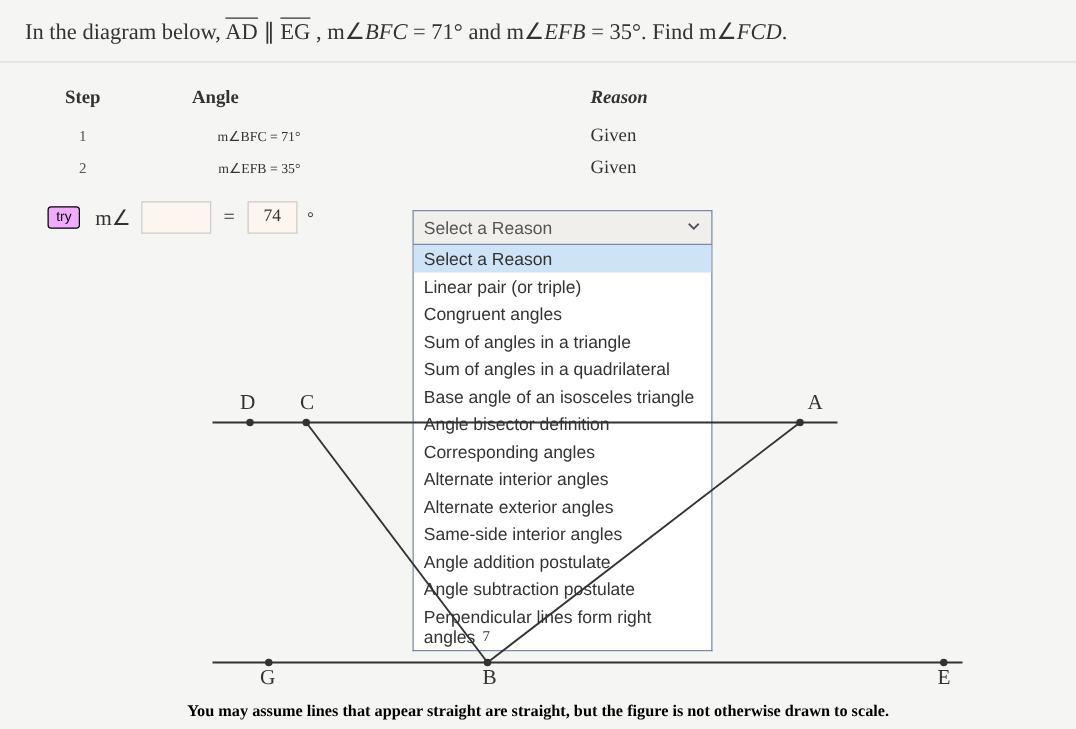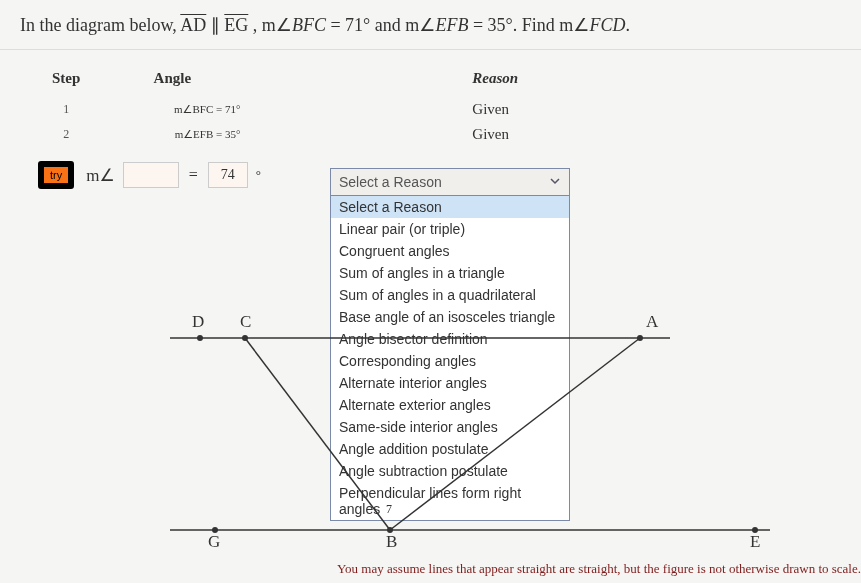--- a/index.html
+++ b/index.html
@@ -43,22 +43,22 @@
   .step-num { font-size: 12px; color: #555; }
   
   .input-row {
     display: flex;
     align-items: center;
     margin: 14px 0 0 38px;
     gap: 6px;
   }
   .try-btn {
     font-size: 11px;
-    border: 6px solid #000000;
-    background: #f97316;
+    border: 1px solid #000000;
+    background: #f0abfc;
     padding: 2px 6px;
     border-radius: 3px;
     font-family: Arial, sans-serif;
     cursor: pointer;
   }
   .angle-prefix { font-size: 17px; margin: 0 2px 0 6px; }
   .slot {
     width: 56px; height: 26px;
     border: 1px solid #ccc;
     background: #fdf6f0;
@@ -116,23 +116,24 @@
   }
   .pt-label {
     position: absolute;
     font-size: 17px;
     font-family: Georgia, serif;
   }
   .footnote {
     position: absolute;
     bottom: 6px;
     left: 0; right: 0;
-    text-align: right;
+    text-align: center;
     font-size: 13px;
-    color: #7f1d1d;
+    color: #000000;
+    font-weight: bold;
   }
 </style>
 </head>
 <body>
 
 <div class="question">
   <span>In the diagram below,  </span>
   <span class="overline">AD</span>
   <span> ∥ </span>
   <span class="overline">EG</span>

